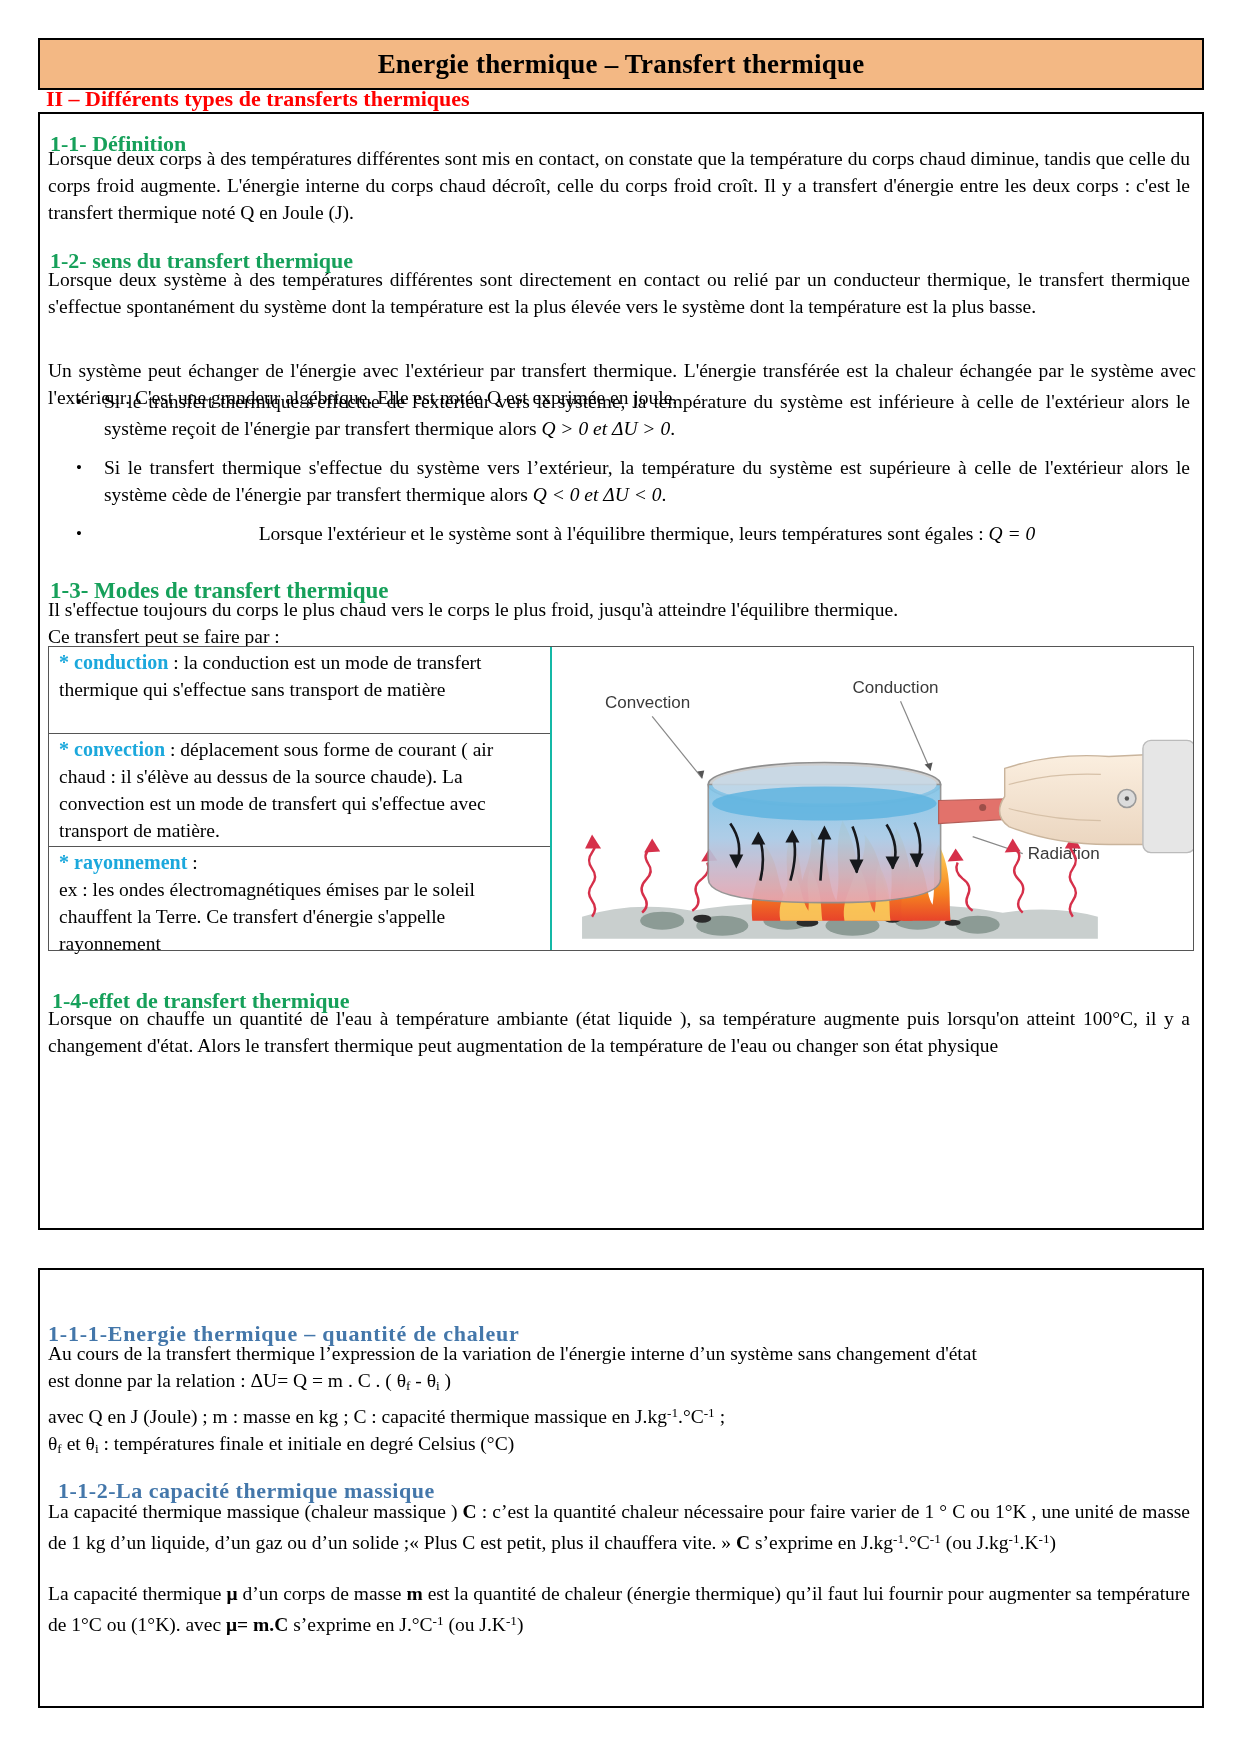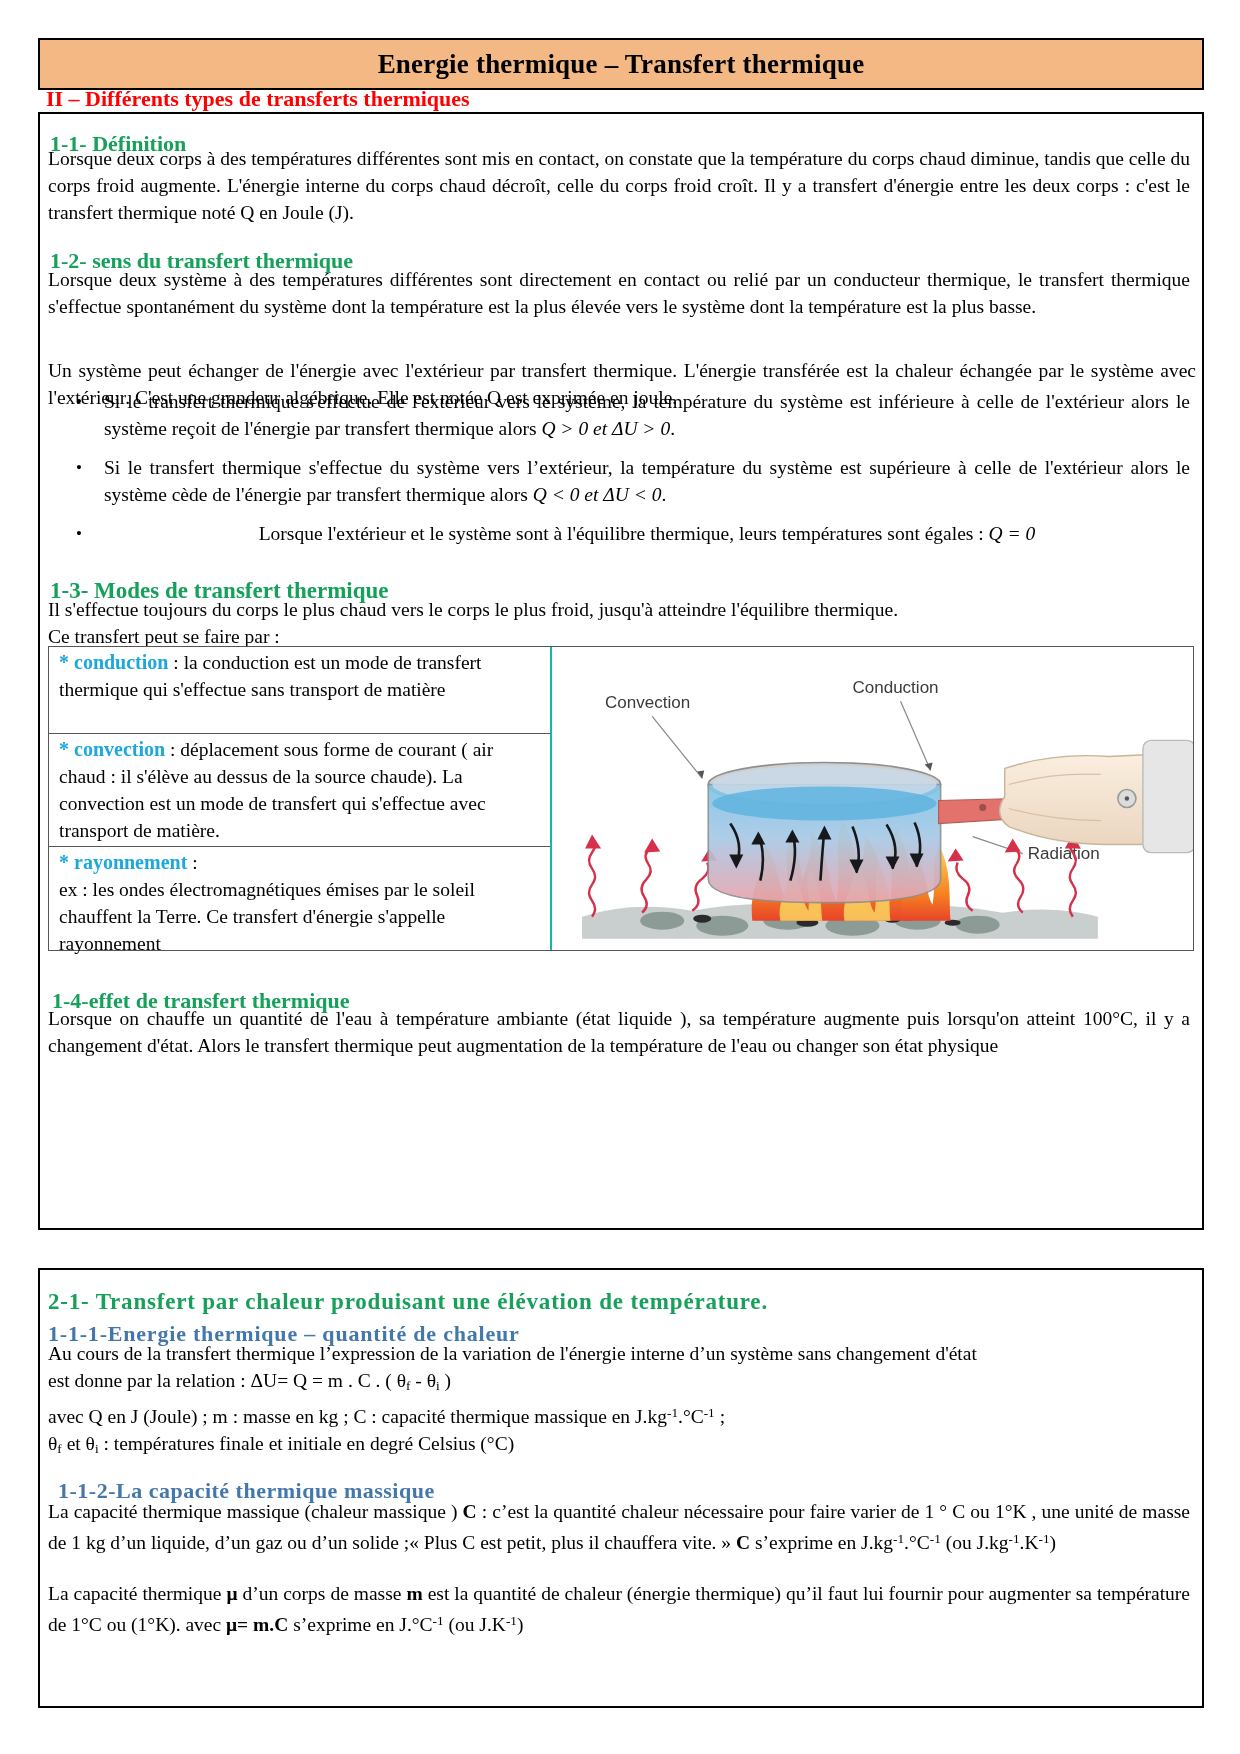--- a/index.html
+++ b/index.html
@@ -381,21 +381,20 @@
       </svg>
     </div>
   </div>
 
   <div class="abs h-green" id="h14">1-4-effet de transfert thermique</div>
   <div class="para" id="p14">Lorsque on chauffe un quantité  de l'eau à température ambiante (état liquide ), sa température augmente puis lorsqu'on atteint 100°C, il y a changement d'état. Alors le transfert thermique peut  augmentation de la température de l'eau ou  changer son état physique</div>
 
 
   <div class="box" id="box-part2"></div>
 
-  <div class="abs h-green" id="h21">2-1- Transfert par chaleur produisant une élévation de température.</div>
   <div class="abs h-blue" id="h111">1-1-1-Energie thermique – quantité de chaleur</div>
 
   <div class="para" id="p111">
     <span>Au cours de la transfert thermique  l’expression de la variation de l'énergie interne d’un système sans changement d'état</span><br>
     <span>est donne par la relation : ΔU= Q = m . C . ( θ</span><sub>f</sub><span> - θ</span><sub>i</sub><span> )</span><br>
     <span>avec Q en J (Joule) ; m : masse en kg ;   C : capacité thermique massique en J.kg</span><sup>-1</sup><span>.°C</span><sup>-1</sup><span> ;</span><br>
     <span>θ</span><sub>f</sub><span> et θ</span><sub>i</sub><span> : températures finale et initiale en degré Celsius (°C)</span>
   </div>
 
   <div class="abs h-blue" id="h112">1-1-2-La capacité thermique massique</div>

